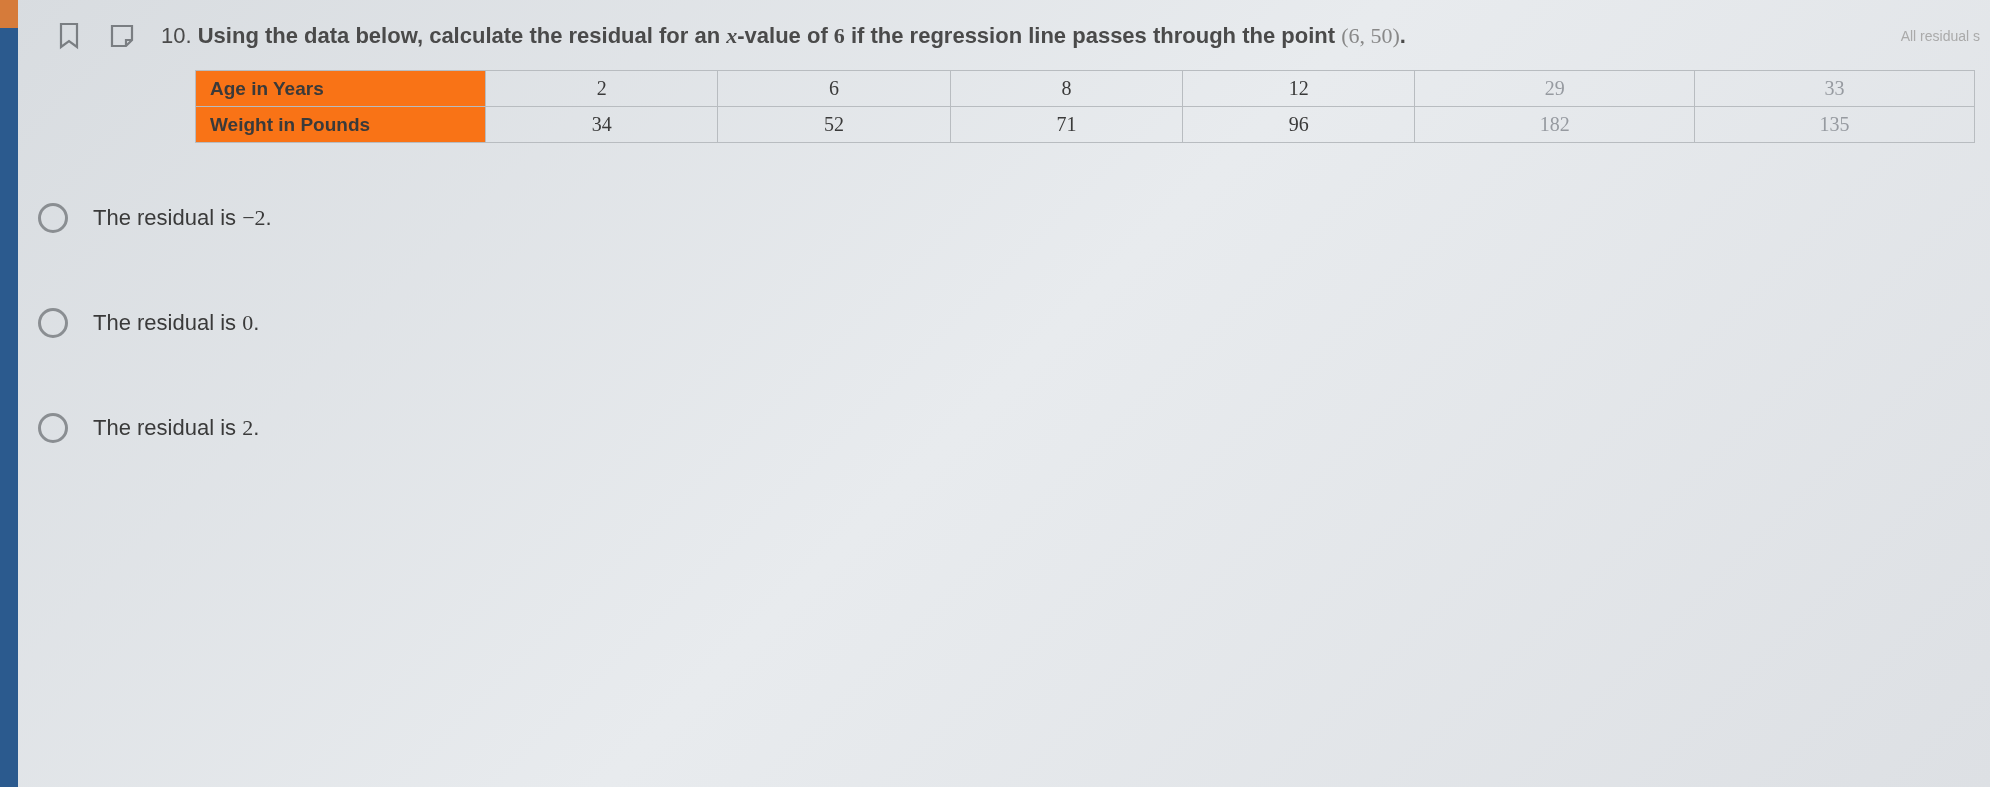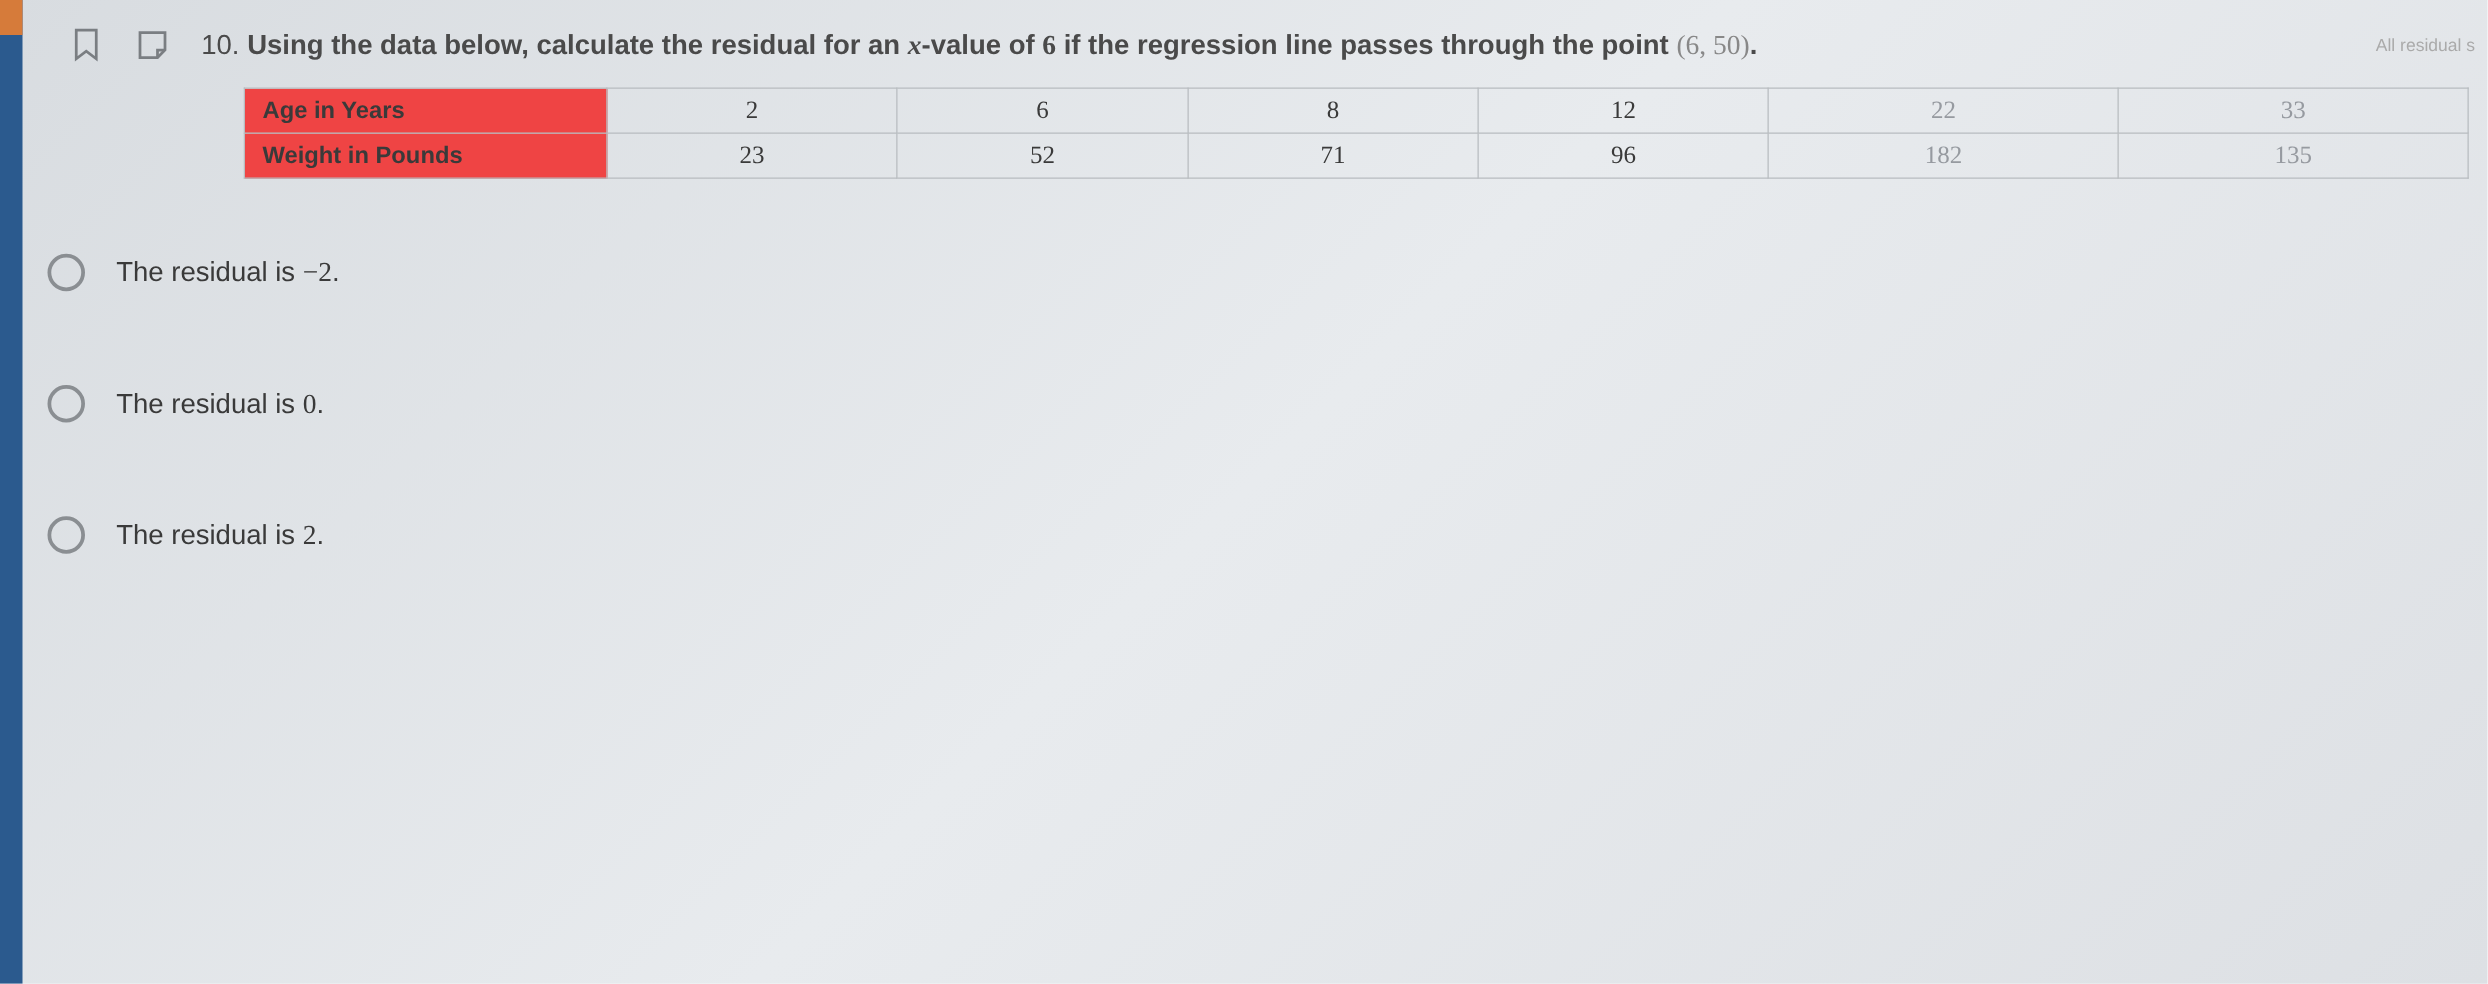--- a/index.html
+++ b/index.html
@@ -78,21 +78,21 @@
     }
     .data-table td, .data-table th {
       border: 1px solid #b8bcc0;
       padding: 6px 14px;
       text-align: center;
       font-size: 20px;
       font-family: 'Times New Roman', serif;
       font-weight: normal;
     }
     .data-table th {
-      background: #ef4444;
+      background: #f97316;
       text-align: left;
       font-family: Arial, sans-serif;
       font-weight: bold;
       font-size: 19px;
       width: 290px;
     }
     .data-table .faded {
       color: #969aa0;
     }
     .options {
@@ -142,26 +142,26 @@
 </div>
 
 <table class="data-table">
   <tbody>
       <tr>
     <th>Age in Years</th>
     <td>2</td>
     <td>6</td>
     <td>8</td>
     <td>12</td>
-    <td class="faded">22</td>
+    <td class="faded">29</td>
     <td class="faded">33</td>
   </tr>
   <tr>
     <th>Weight in Pounds</th>
-    <td>23</td>
+    <td>34</td>
     <td>52</td>
     <td>71</td>
     <td>96</td>
     <td class="faded">182</td>
     <td class="faded">135</td>
   </tr>
 </tbody>
   </table>
 
 <div class="options">

